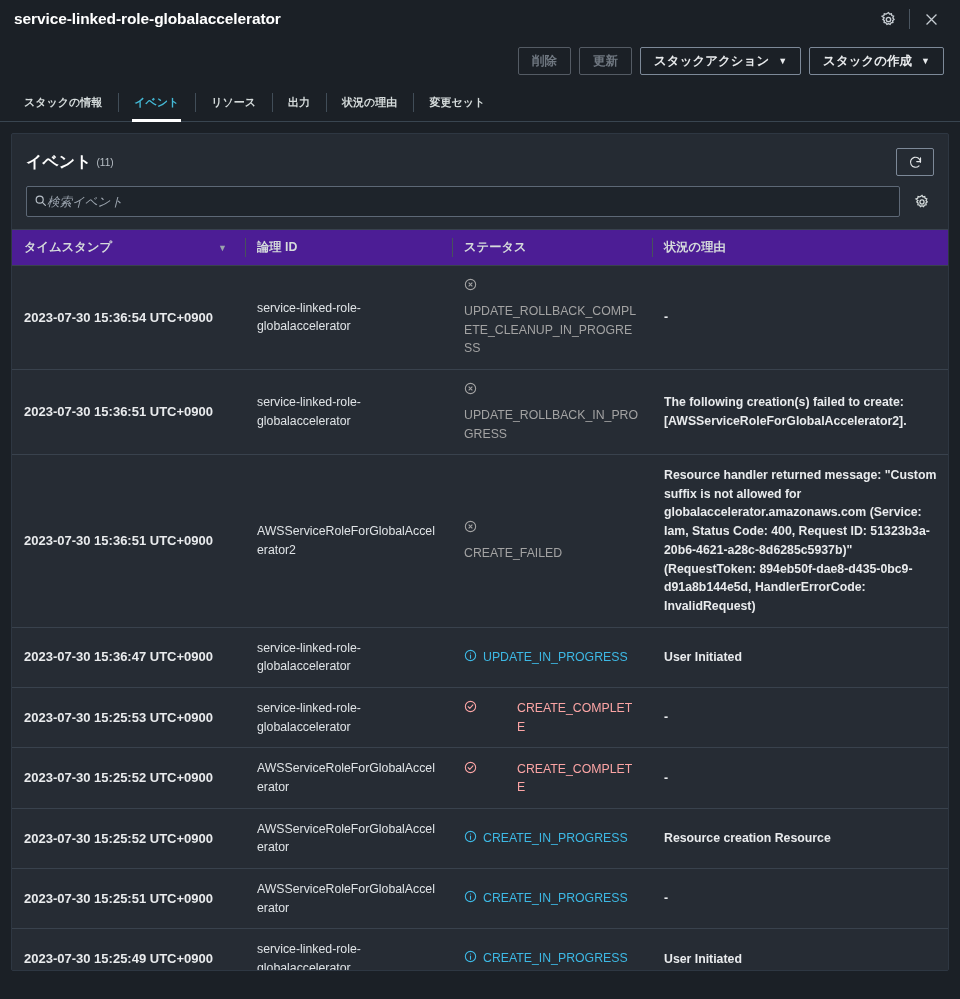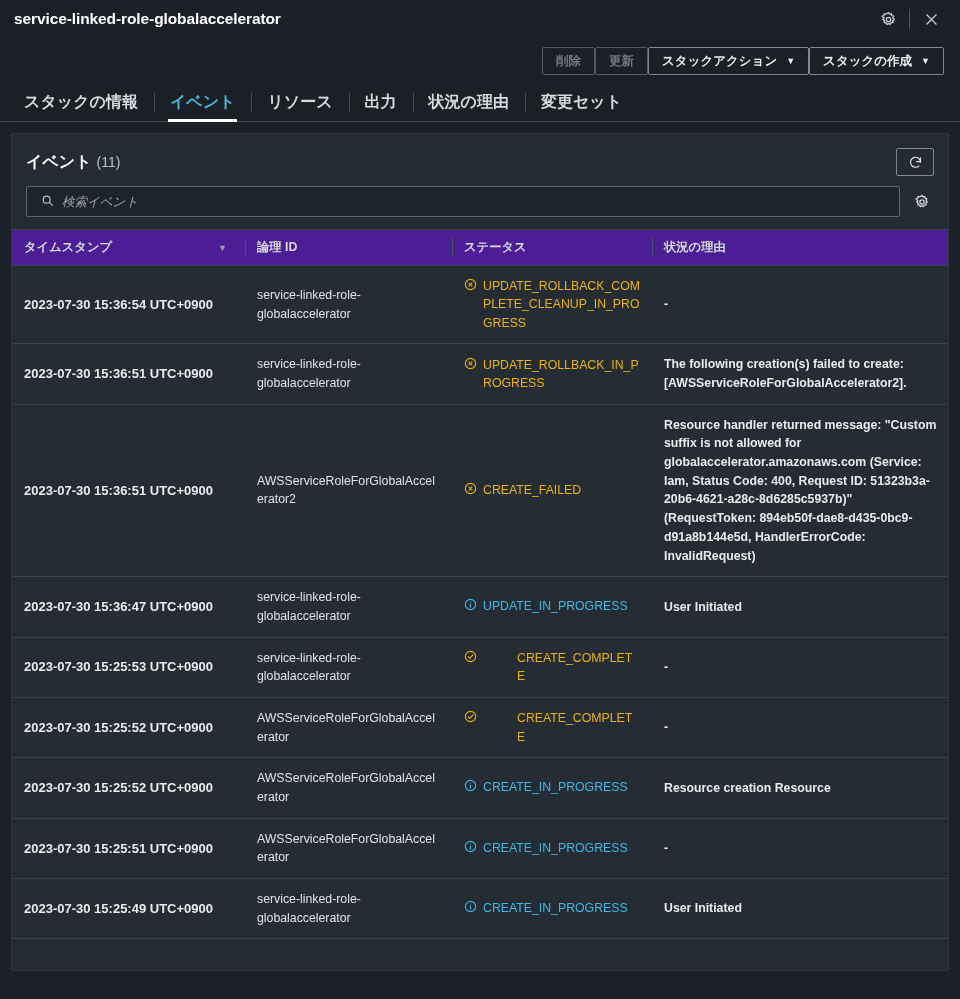--- a/index.html
+++ b/index.html
@@ -38,20 +38,21 @@
   .vdiv {
     width: 1px; height: 20px; background: #4a5560; margin: 0 6px;
   }
 
   
   .actionbar {
     height: 46px;
     display: flex;
     align-items: center;
     justify-content: flex-end;
+    gap: 8px;
     padding: 0 16px;
   }
   .btn {
     height: 28px;
     padding: 0 13px;
     border: 1px solid #7d8998;
     border-radius: 2px;
     background: transparent;
     color: #e9ebed;
     font-size: 12.5px;
@@ -76,21 +77,21 @@
     align-items: stretch;
     height: 38px;
     padding: 0 8px;
     border-bottom: 1px solid #394550;
   }
   .tab {
     position: relative;
     display: flex;
     align-items: center;
     padding: 0 16px;
-    font-size: 16px;
+    font-size: 11px;
     font-weight: bold;
     color: #d5dbdb;
     cursor: pointer;
     white-space: nowrap;
   }
   .tab + .tab::before {
     content: "";
     position: absolute;
     left: 0; top: 9px; bottom: 9px;
     width: 1px;
@@ -121,21 +122,21 @@
     display: flex;
     align-items: center;
     padding: 14px 14px 6px 14px;
   }
   .panel-title {
     font-size: 16px;
     font-weight: bold;
     color: #ffffff;
   }
   .panel-count {
-    font-size: 14px;
+    font-size: 10px;
     font-weight: normal;
     color: #b9c0c7;
     margin-left: 5px;
   }
   .panel-head-spacer { flex: 1; }
   .refresh-btn {
     width: 38px; height: 28px;
     border: 1px solid #7d8998;
     border-radius: 2px;
     display: flex; align-items: center; justify-content: center;
@@ -152,22 +153,22 @@
     gap: 10px;
   }
   .search-box {
     flex: 1;
     height: 31px;
     border: 1px solid #5d6876;
     border-radius: 2px;
     background: #1e242b;
     display: flex;
     align-items: center;
-    padding: 0 14px;
-    gap: 8px;
+    padding: 0 7px;
+    gap: 0;
   }
   .search-box input {
     flex: 1;
     background: transparent;
     border: none;
     outline: none;
     color: #e9ebed;
     font-size: 12.5px;
     font-family: "Liberation Sans", sans-serif;
   }
@@ -230,23 +231,23 @@
   td.rsn.dash { font-weight: bold; }
 
   .status {
     display: flex;
     align-items: flex-start;
     gap: 6px;
     font-size: 12.3px;
     line-height: 1.5;
   }
   .status .stxt { word-break: break-all; }
-  .status.error   { color: #eab308; }
+  .status.error   { color: #a3a3a3; flex-direction: column; }
   .status.info    { color: #3db9e5; }
-  .status.success { color: #eab308; gap: 40px; }
+  .status.success { color: #fca5a5; gap: 40px; }
   .status svg { flex: none; margin-top: 1px; }
 </style>
 </head>
 <body>
 
 <div class="titlebar">
   <div class="win-title">service-linked-role-globalaccelerator</div>
   <div class="titlebar-spacer"></div>
   <div class="win-icons">
     <div class="icon-btn">

